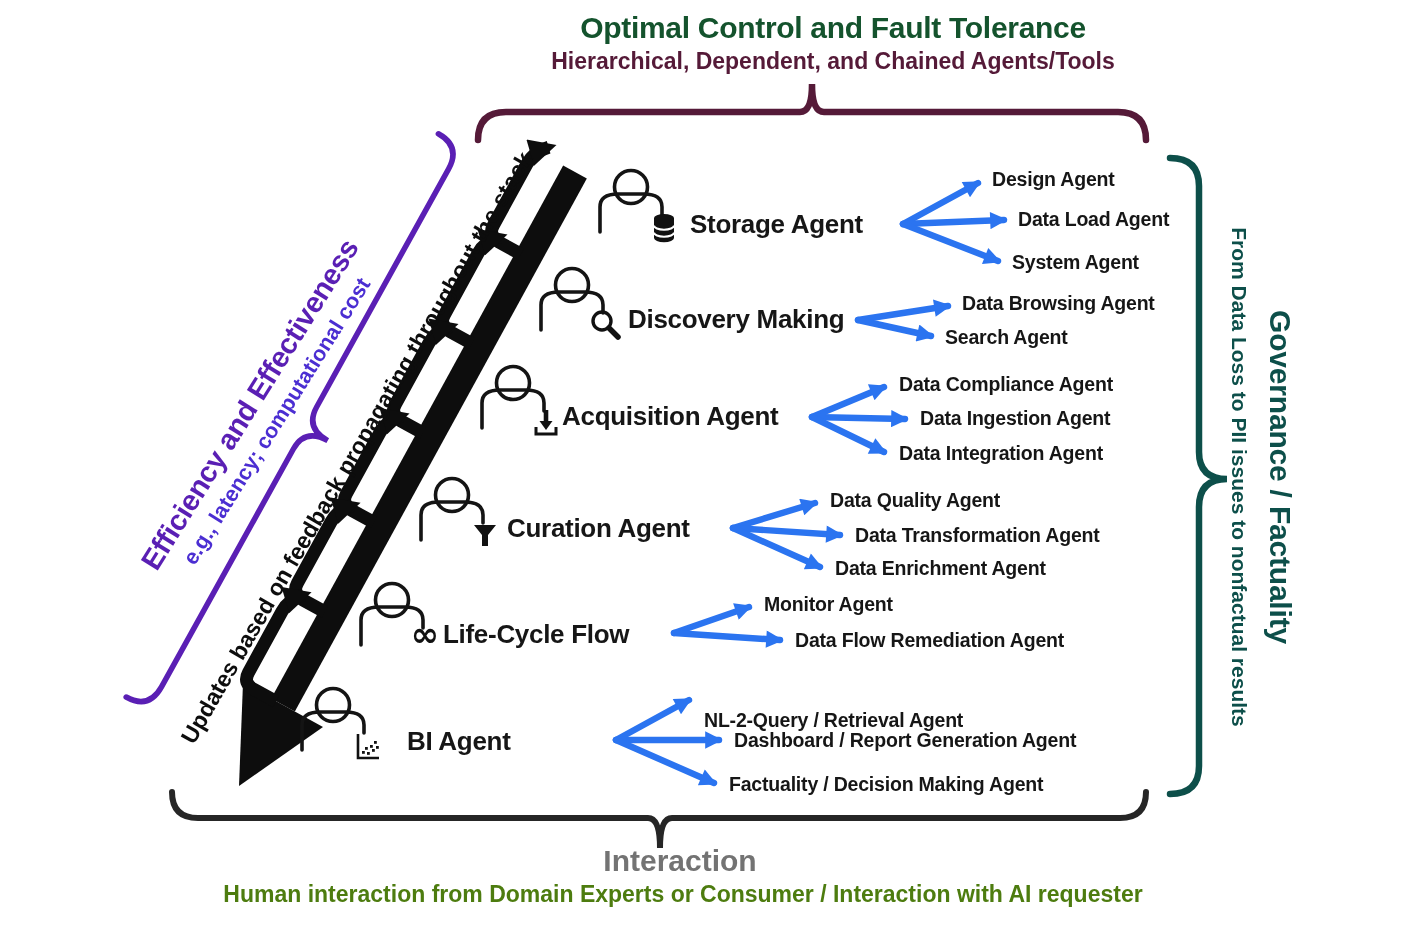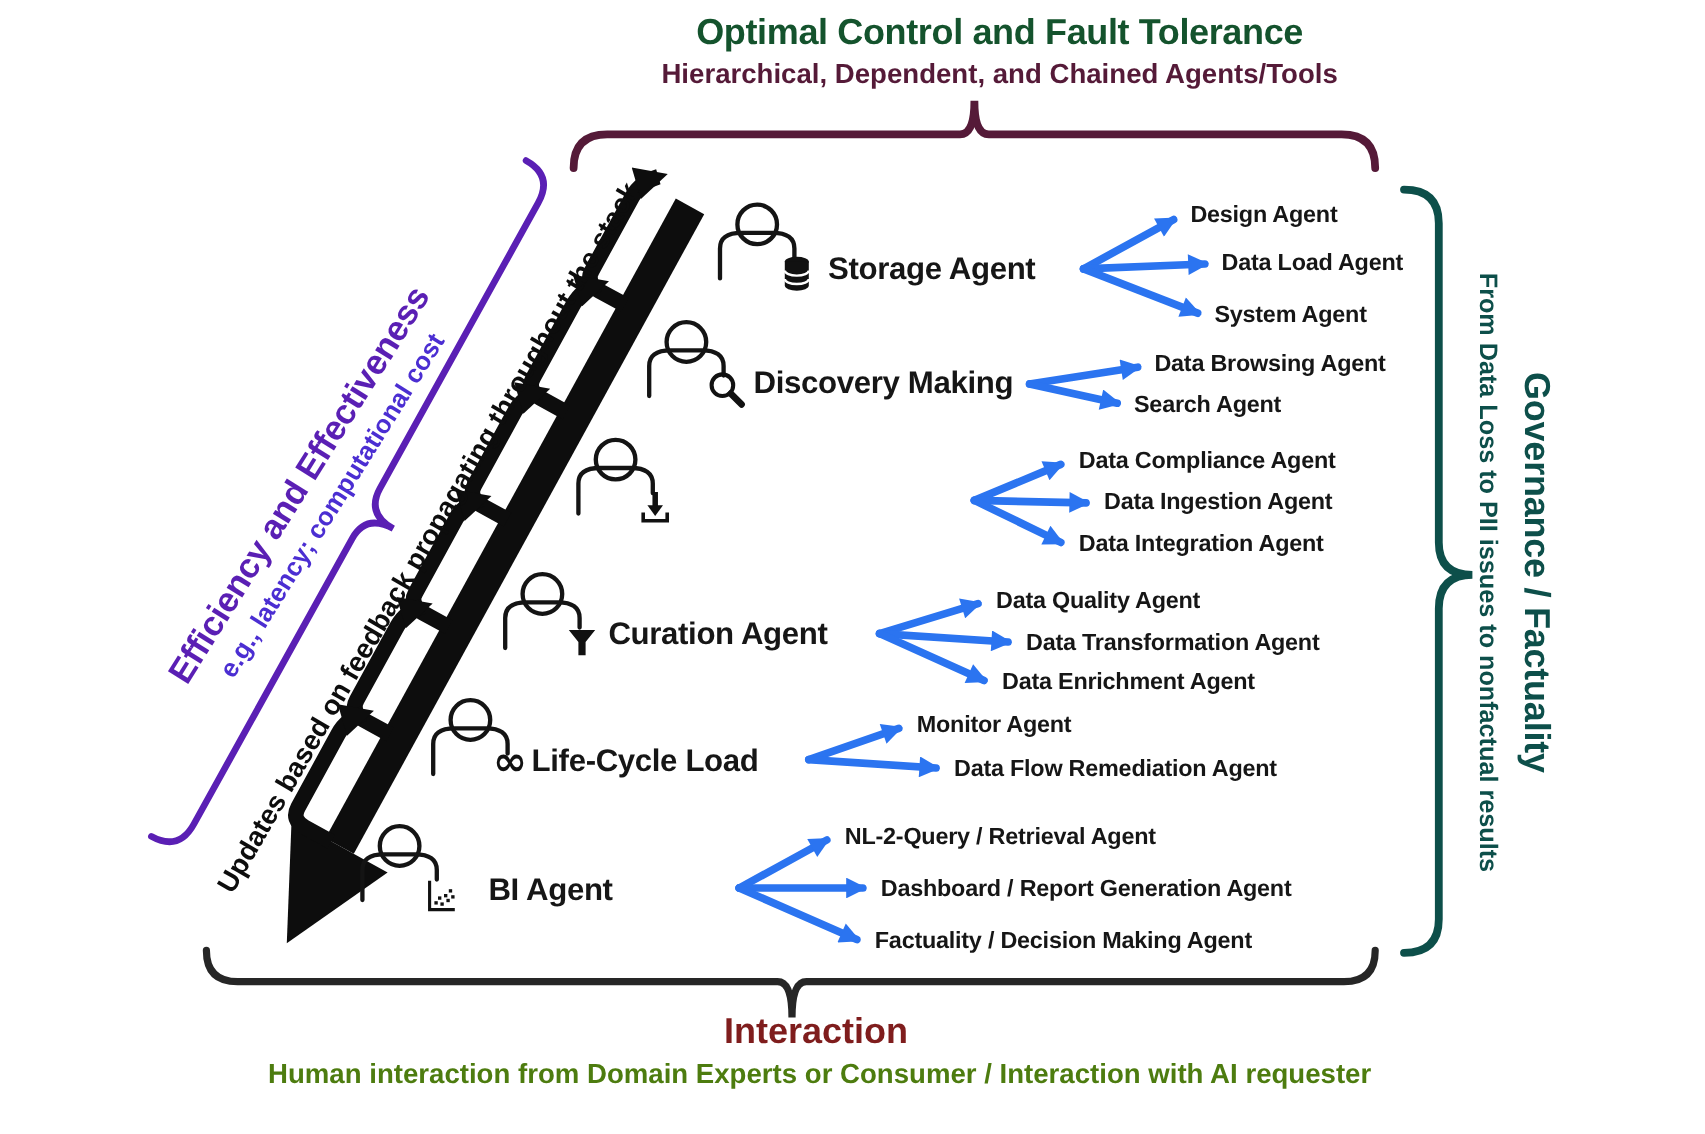--- a/index.html
+++ b/index.html
@@ -8,21 +8,21 @@
     font-family:"Liberation Sans", sans-serif; background:#ffffff;
   }
   #diagram-svg { position:absolute; left:0; top:0; }
   .t { position:absolute; font-weight:700; color:#161616; white-space:nowrap;
        transform:translateY(-50%); line-height:1.1; }
   .agent-label   { font-size:26px; letter-spacing:-0.3px; }
   .sub-label     { font-size:19.5px; letter-spacing:-0.2px; }
   .center        { transform:translate(-50%,-50%); text-align:center; }
   .top-title     { font-size:30px; color:#14532d; letter-spacing:-0.3px; }
   .top-subtitle  { font-size:23px; color:#551a38; }
-  .bottom-title  { font-size:30px; color:#7f1d1d;text-align:right; }
+  .bottom-title  { font-size:30px; color:#737373;text-align:right; }
   .bottom-subtitle { font-size:23px; color:#4d7c0f; }
   .rot-left  { position:absolute; left:262px; top:412px; text-align:center;
                transform:translate(-50%,-50%) rotate(-58deg); font-weight:700; white-space:nowrap; }
   .rot-left .l1 { font-size:29px; color:#5a1fb4; letter-spacing:-0.3px; }
   .rot-left .l2 { font-size:21.5px; color:#4b2ed2; margin-top:3px; }
   .rot-right { position:absolute; left:1262px; top:477px; text-align:center;
                transform:translate(-50%,-50%) rotate(90deg); font-weight:700; white-space:nowrap; }
   .rot-right .l1 { font-size:30px; color:#0d4f4a; letter-spacing:-0.2px; }
   .rot-right .l2 { font-size:21px; color:#0d4f4a; margin-top:12px; }
   .rot-updates { position:absolute; left:357px; top:448px; font-weight:700;
@@ -159,39 +159,40 @@
 
 <div class="rot-right">
   <div class="l1">Governance / Factuality</div>
   <div class="l2">From Data Loss to PII issues to nonfactual results</div>
 </div>
 
 <div class="rot-updates">Updates based on feedback propagating throughout the stack</div>
 
 <div class="t agent-label" style="left:690px; top:224px;">Storage Agent</div>
 <div class="t agent-label" style="left:628px; top:319px;">Discovery Making</div>
+<div class="t agent-label" style="left:562px; top:416px;">Acquisition Agent</div>
 <div class="t agent-label" style="left:507px; top:528px;">Curation Agent</div>
-<div class="t agent-label" style="left:443px; top:634px;">Life-Cycle Load</div>
+<div class="t agent-label" style="left:443px; top:634px;">Life-Cycle Flow</div>
 <div class="t agent-label" style="left:407px; top:741px;">BI Agent</div>
 
 <div class="t sub-label" style="left:992px;  top:180px;">Design Agent</div>
 <div class="t sub-label" style="left:1018px; top:220px;">Data Load Agent</div>
 <div class="t sub-label" style="left:1012px; top:263px;">System Agent</div>
 
 <div class="t sub-label" style="left:962px;  top:304px;">Data Browsing Agent</div>
 <div class="t sub-label" style="left:945px;  top:338px;">Search Agent</div>
 
 <div class="t sub-label" style="left:899px;  top:385px;">Data Compliance Agent</div>
 <div class="t sub-label" style="left:920px;  top:419px;">Data Ingestion Agent</div>
 <div class="t sub-label" style="left:899px;  top:454px;">Data Integration Agent</div>
 
 <div class="t sub-label" style="left:830px;  top:501px;">Data Quality Agent</div>
 <div class="t sub-label" style="left:855px;  top:536px;">Data Transformation Agent</div>
 <div class="t sub-label" style="left:835px;  top:569px;">Data Enrichment Agent</div>
 
 <div class="t sub-label" style="left:764px;  top:605px;">Monitor Agent</div>
 <div class="t sub-label" style="left:795px;  top:641px;">Data Flow Remediation Agent</div>
 
-<div class="t sub-label" style="left:704px;  top:698px;text-align:right;">NL-2-Query / Retrieval Agent</div>
+<div class="t sub-label" style="left:704px;  top:721px;text-align:right;">NL-2-Query / Retrieval Agent</div>
 <div class="t sub-label" style="left:734px;  top:741px;">Dashboard / Report Generation Agent</div>
 <div class="t sub-label" style="left:729px;  top:785px;">Factuality / Decision Making Agent</div>
 
 </div>
 
 </body></html>

